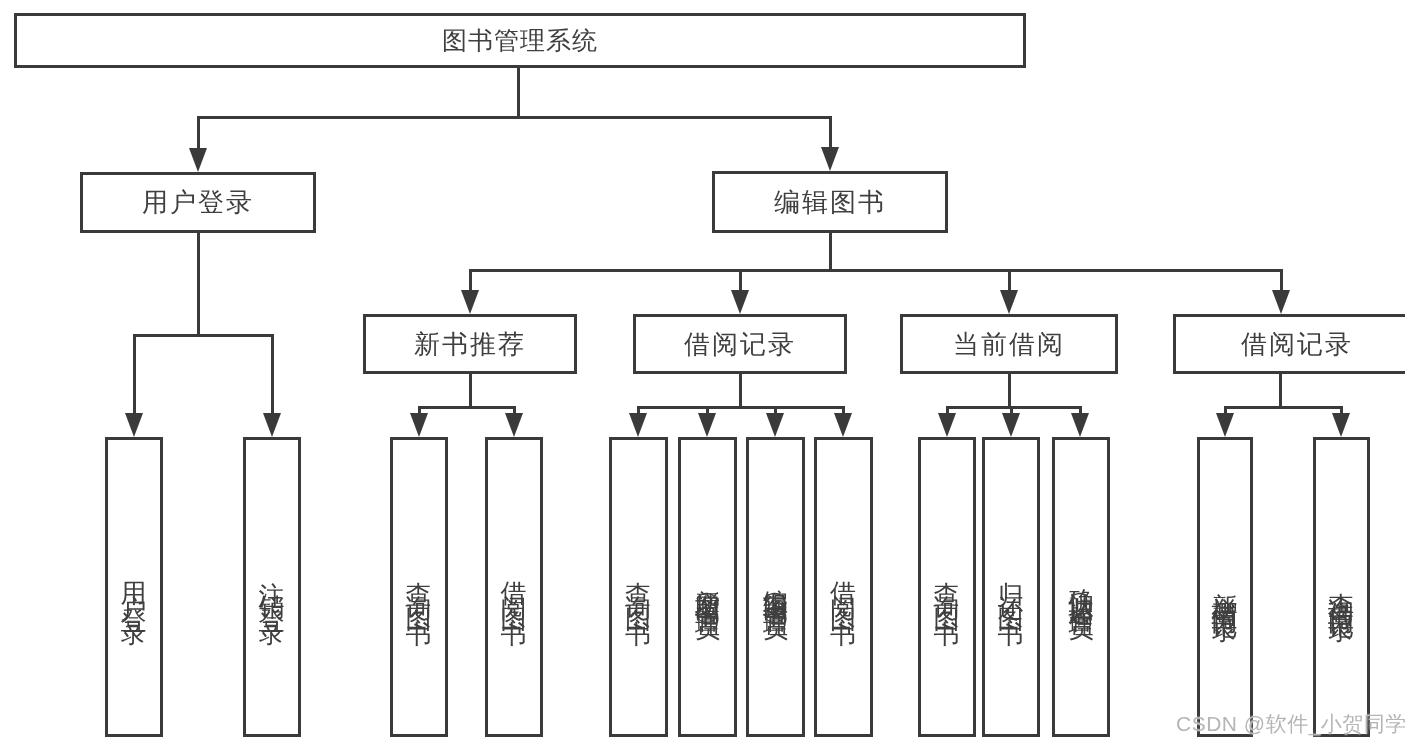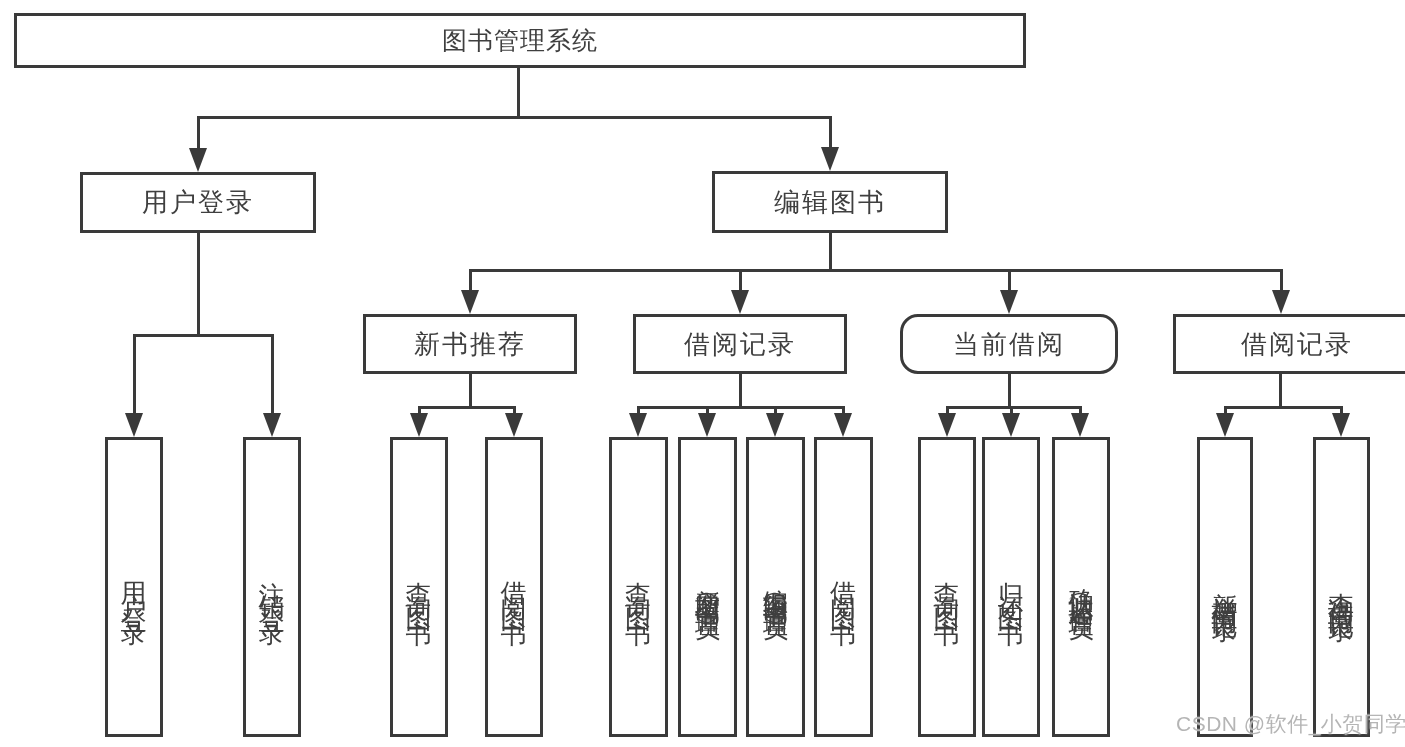--- a/index.html
+++ b/index.html
@@ -23,21 +23,21 @@
   }
   
   #n-root{left:14px;top:13px;width:1012px;height:55px;font-size:25px;letter-spacing:1px;}
   
   #n-l2-0{left:80px;top:172px;width:236px;height:61px;font-size:26px;letter-spacing:2px;}
   #n-l2-1{left:712px;top:171px;width:236px;height:62px;font-size:26px;letter-spacing:2px;}
   
   .l3{top:314px;height:60px;font-size:26px;letter-spacing:2px;}
   #n-l3-0{left:363px;width:214px;}
   #n-l3-1{left:633px;width:214px;}
-  #n-l3-2{left:900px;width:218px;border-radius:18px;}
+  #n-l3-2{left:900px;width:218px;}
   #n-l3-3{left:1173px;width:248px;}
   
   .leaf{top:437px;height:300px;}
   .vtext{
     writing-mode:vertical-rl;
     font-size:26px;
     letter-spacing:13px;
     line-height:1;
     color:#3f3f3f;
   }

